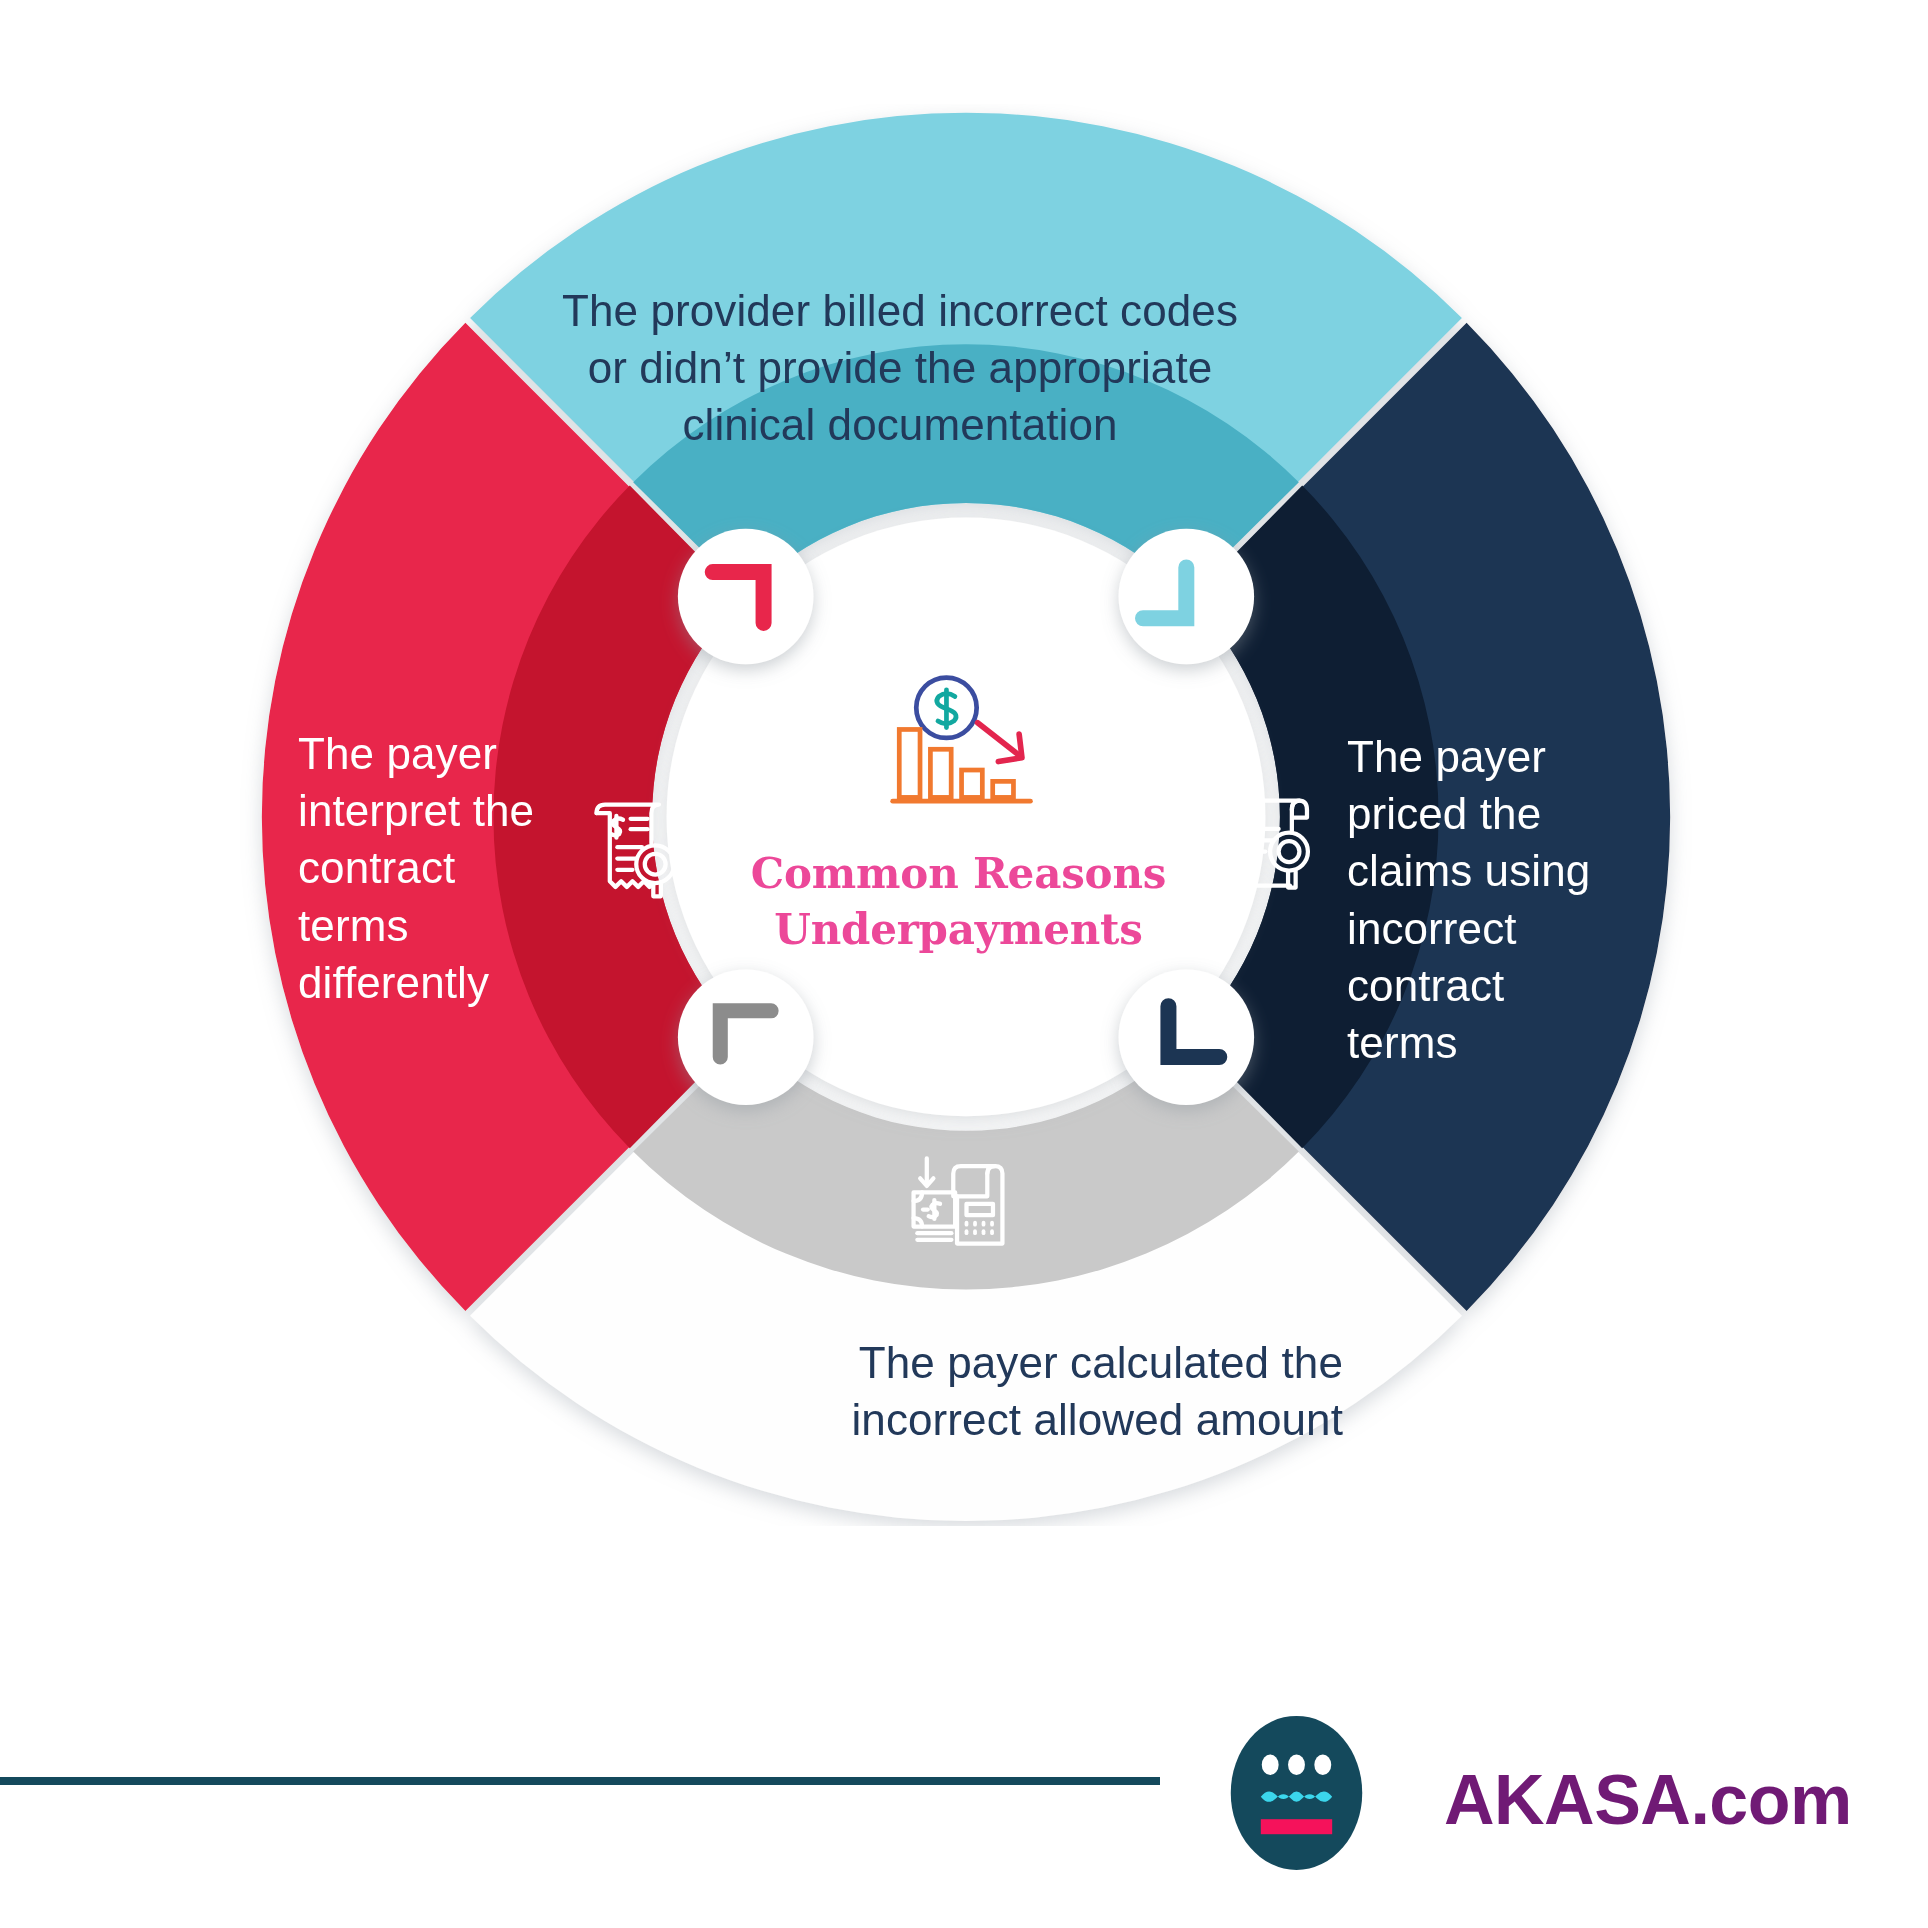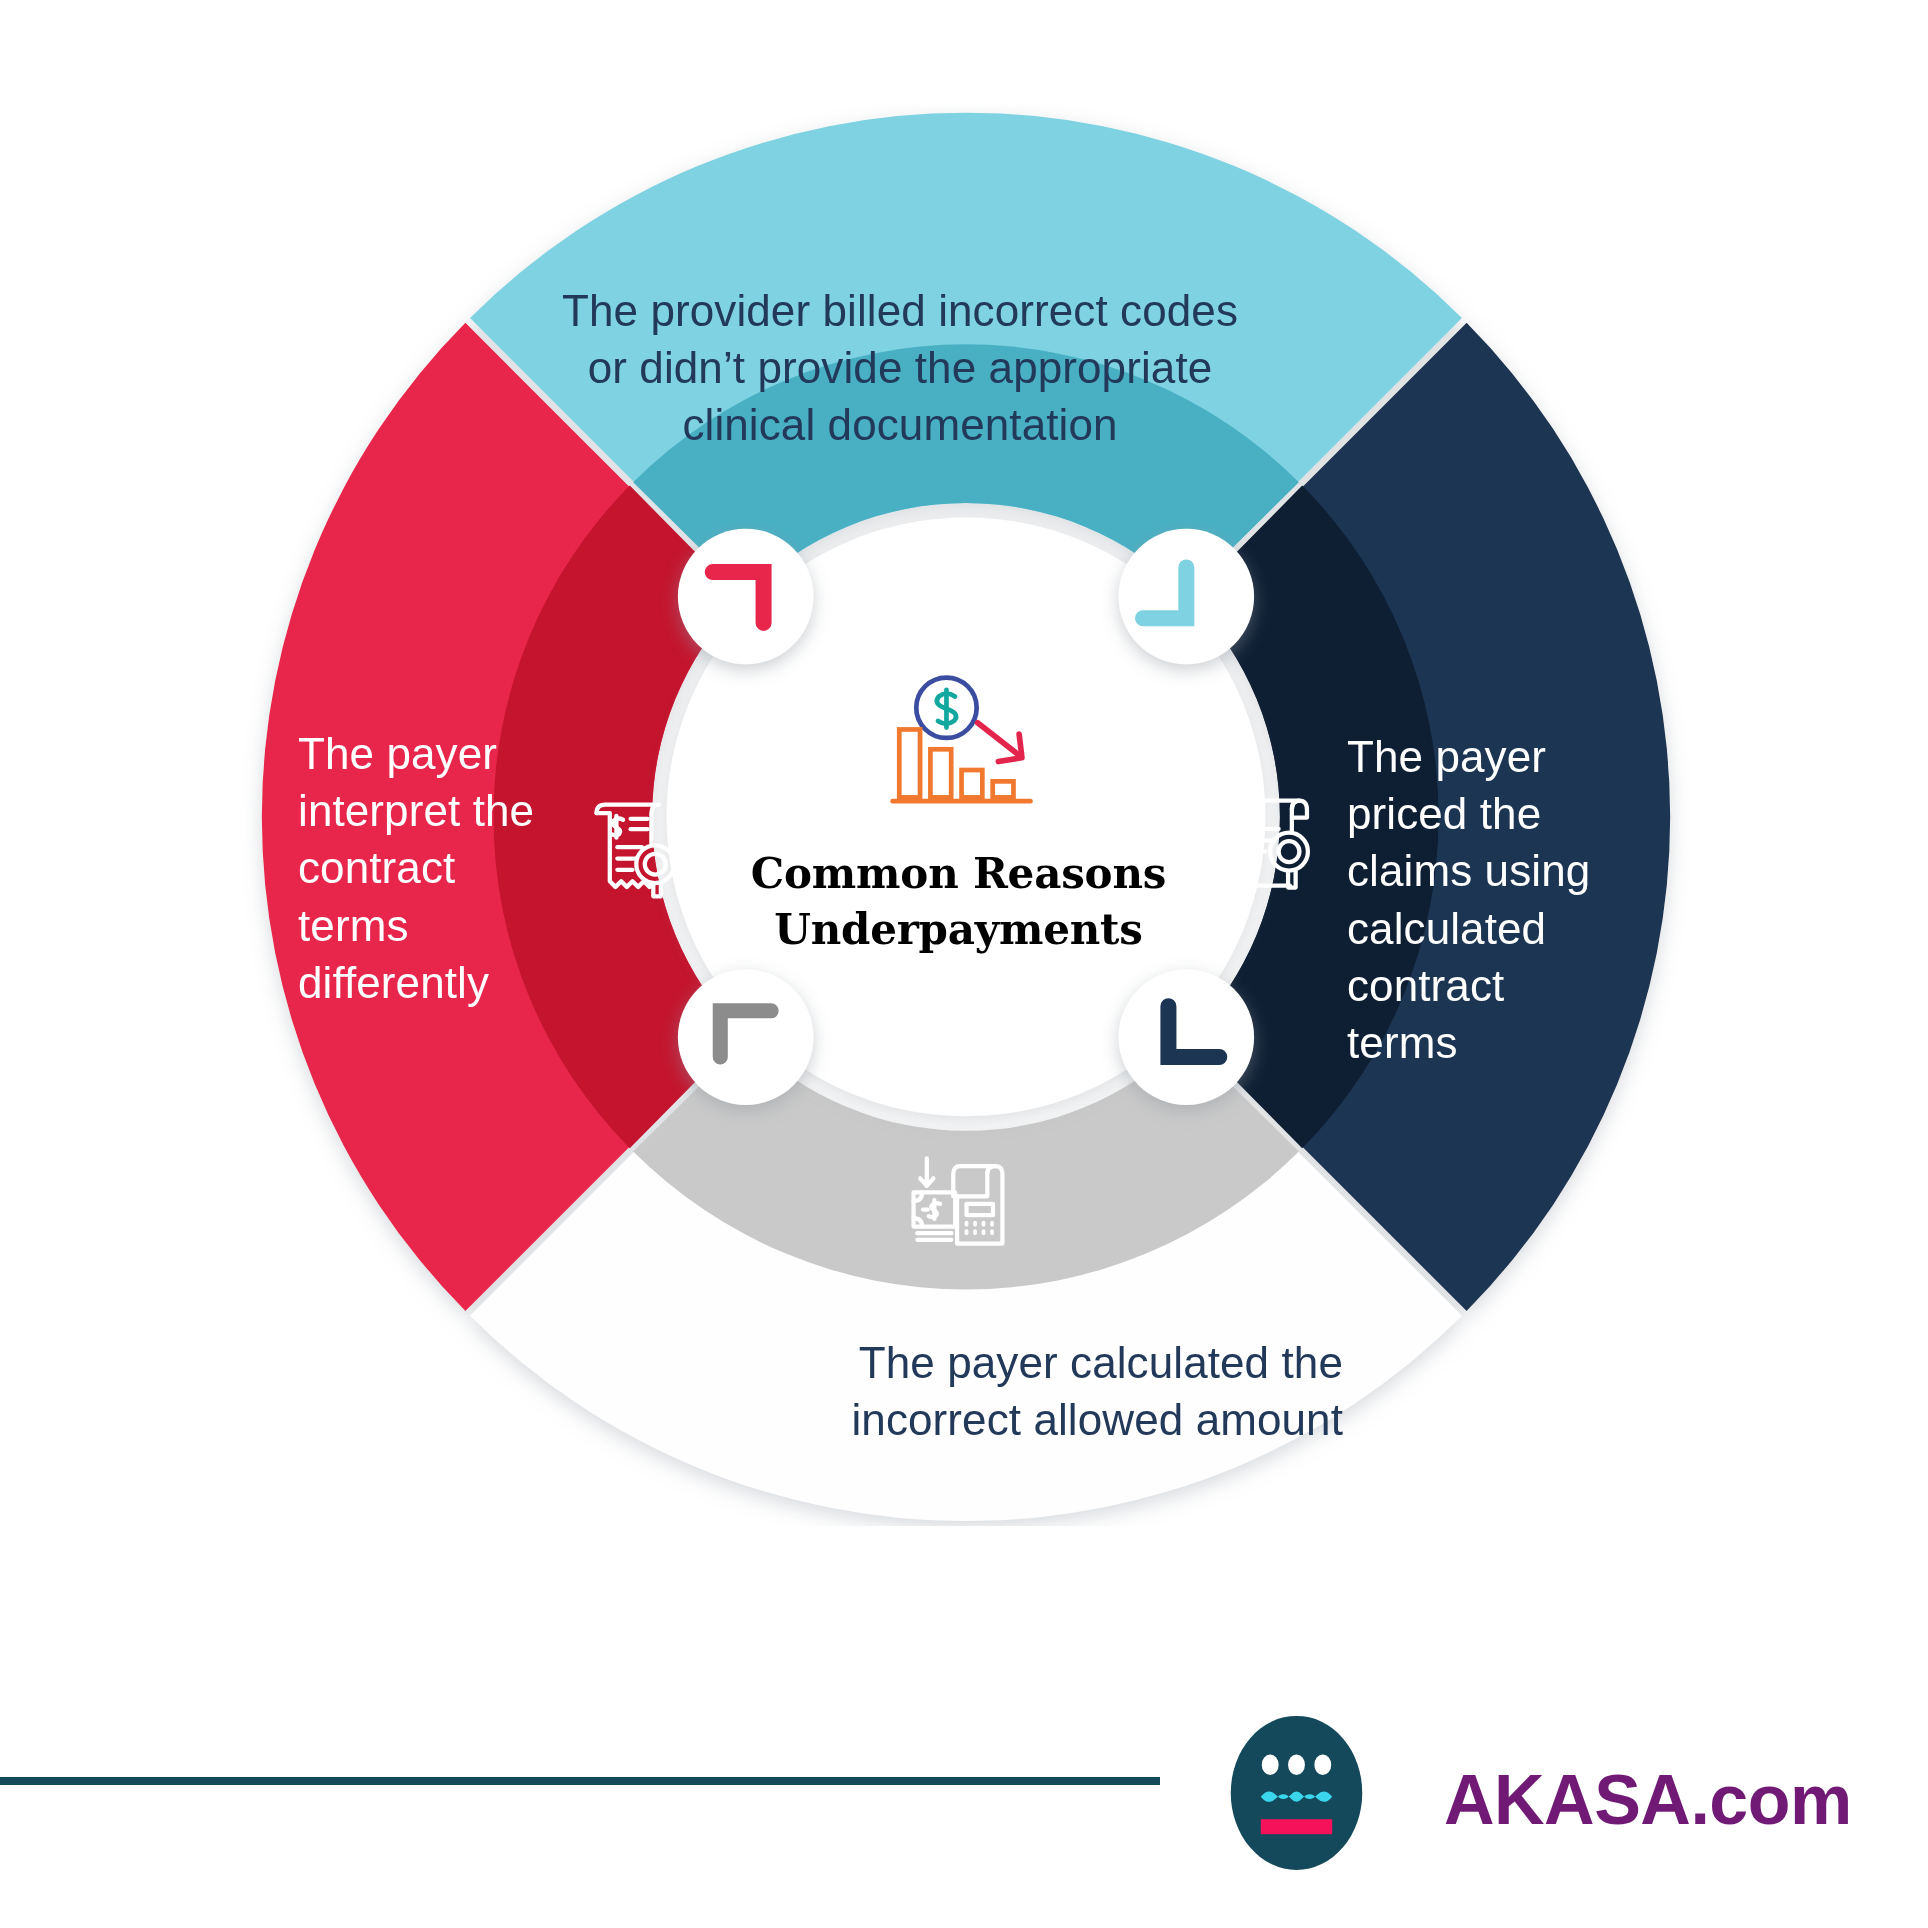--- a/index.html
+++ b/index.html
@@ -43,21 +43,21 @@
   #txt-bottom{
     left:580px;top:1334px;width:763px;
     text-align:right;
     color:#22395a;
   }
 
   #center-title{
     position:absolute;
     left:695px;top:846px;width:527px;
     text-align:center;
-    color:#000000;
+    color:#ec4899;
     font-family:"DejaVu Serif", serif;
     font-size:42px;
     line-height:1.33;
     font-weight:700;
     letter-spacing:-0.2px;
   }
   #center-icon{
     position:absolute;
     left:887px;top:670px;width:151px;height:141px;
   }
@@ -152,21 +152,21 @@
 <div id="txt-top" class="seg-text dark">
   <div>The provider billed incorrect codes</div>
   <div>or didn’t provide the appropriate</div>
   <div>clinical documentation</div>
 </div>
 
 <div id="txt-right" class="seg-text">
   <div>The payer</div>
   <div>priced the</div>
   <div>claims using</div>
-  <div>calculated</div>
+  <div>incorrect</div>
   <div>contract</div>
   <div>terms</div>
 </div>
 
 <div id="txt-left" class="seg-text">
   <div>The payer</div>
   <div>interpret the</div>
   <div>contract</div>
   <div>terms</div>
   <div>differently</div>

